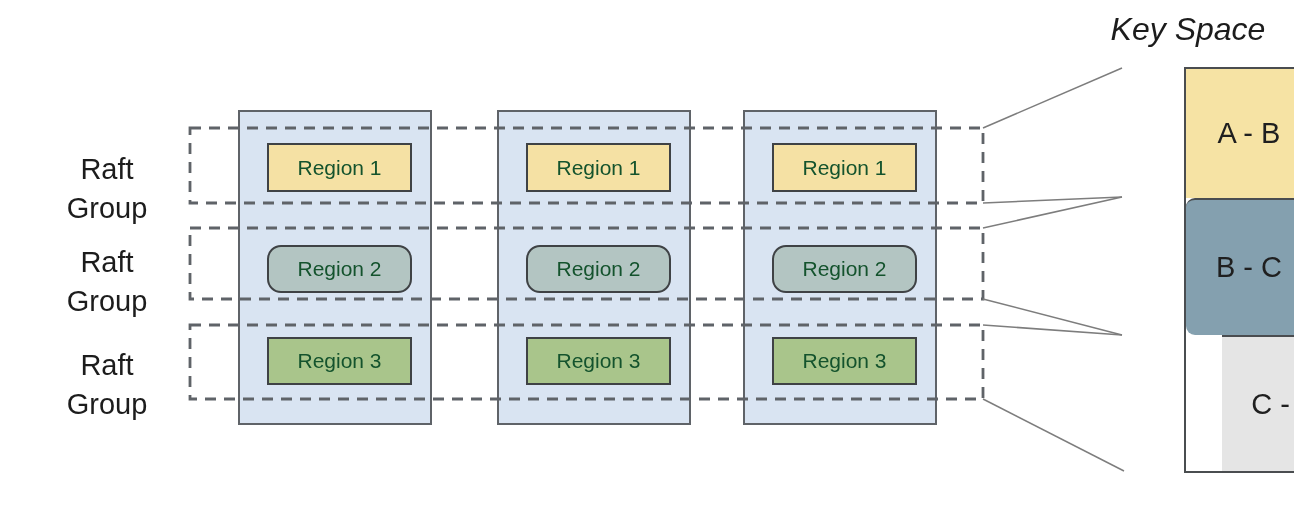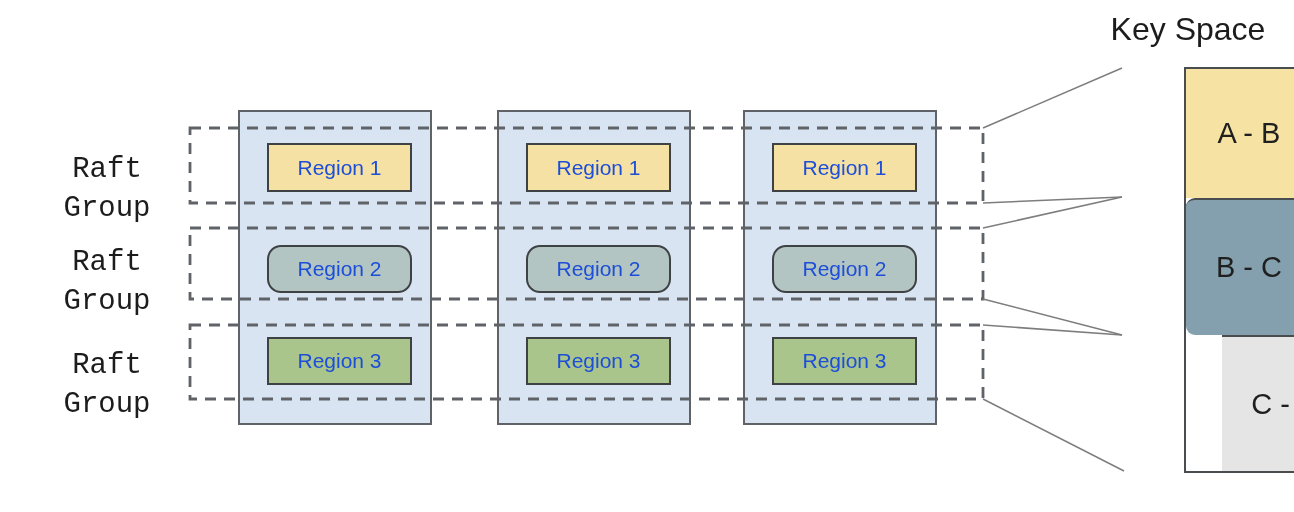--- a/index.html
+++ b/index.html
@@ -33,21 +33,21 @@
     position: absolute;
     left: 27px;
     width: 145px;
     height: 48px;
     border: 2px solid #3f4245;
     box-sizing: border-box;
     display: flex;
     align-items: center;
     justify-content: center;
     font-size: 21px;
-    color: #1d4ed8;
+    color: #14532d;
     z-index: 3;
   }
   .region-r1 { top: 31px; height: 49px; }
   .region-r2 { top: 133px; border-radius: 14px; }
   .region-r3 { top: 225px; text-align: center; }
   
   #linework {
     position: absolute;
     left: 0;
     top: 0;
@@ -66,35 +66,35 @@
   
   .raft-label {
     position: absolute;
     left: 40px;
     width: 134px;
     text-align: center;
     font-size: 29px;
     line-height: 39px;
     color: #1c1c1c;
     z-index: 3;
-    font-family: Liberation Mono, monospace;
   }
   .raft-label-1 { top: 150px; }
   .raft-label-2 { top: 243px; }
   .raft-label-3 { top: 346px; }
   
   .keyspace-title {
     position: absolute;
     left: 1098px;
     top: 11px;
     width: 180px;
     text-align: center;
     font-size: 32px;
     color: #1c1c1c;
     z-index: 3;
+    font-style: italic;
   }
   .keyspace-column {
     position: absolute;
     left: 1184px;
     top: 67px;
     width: 126px;
     border: 2px solid #4a4d50;
     box-sizing: content-box;
     z-index: 3;
   }

